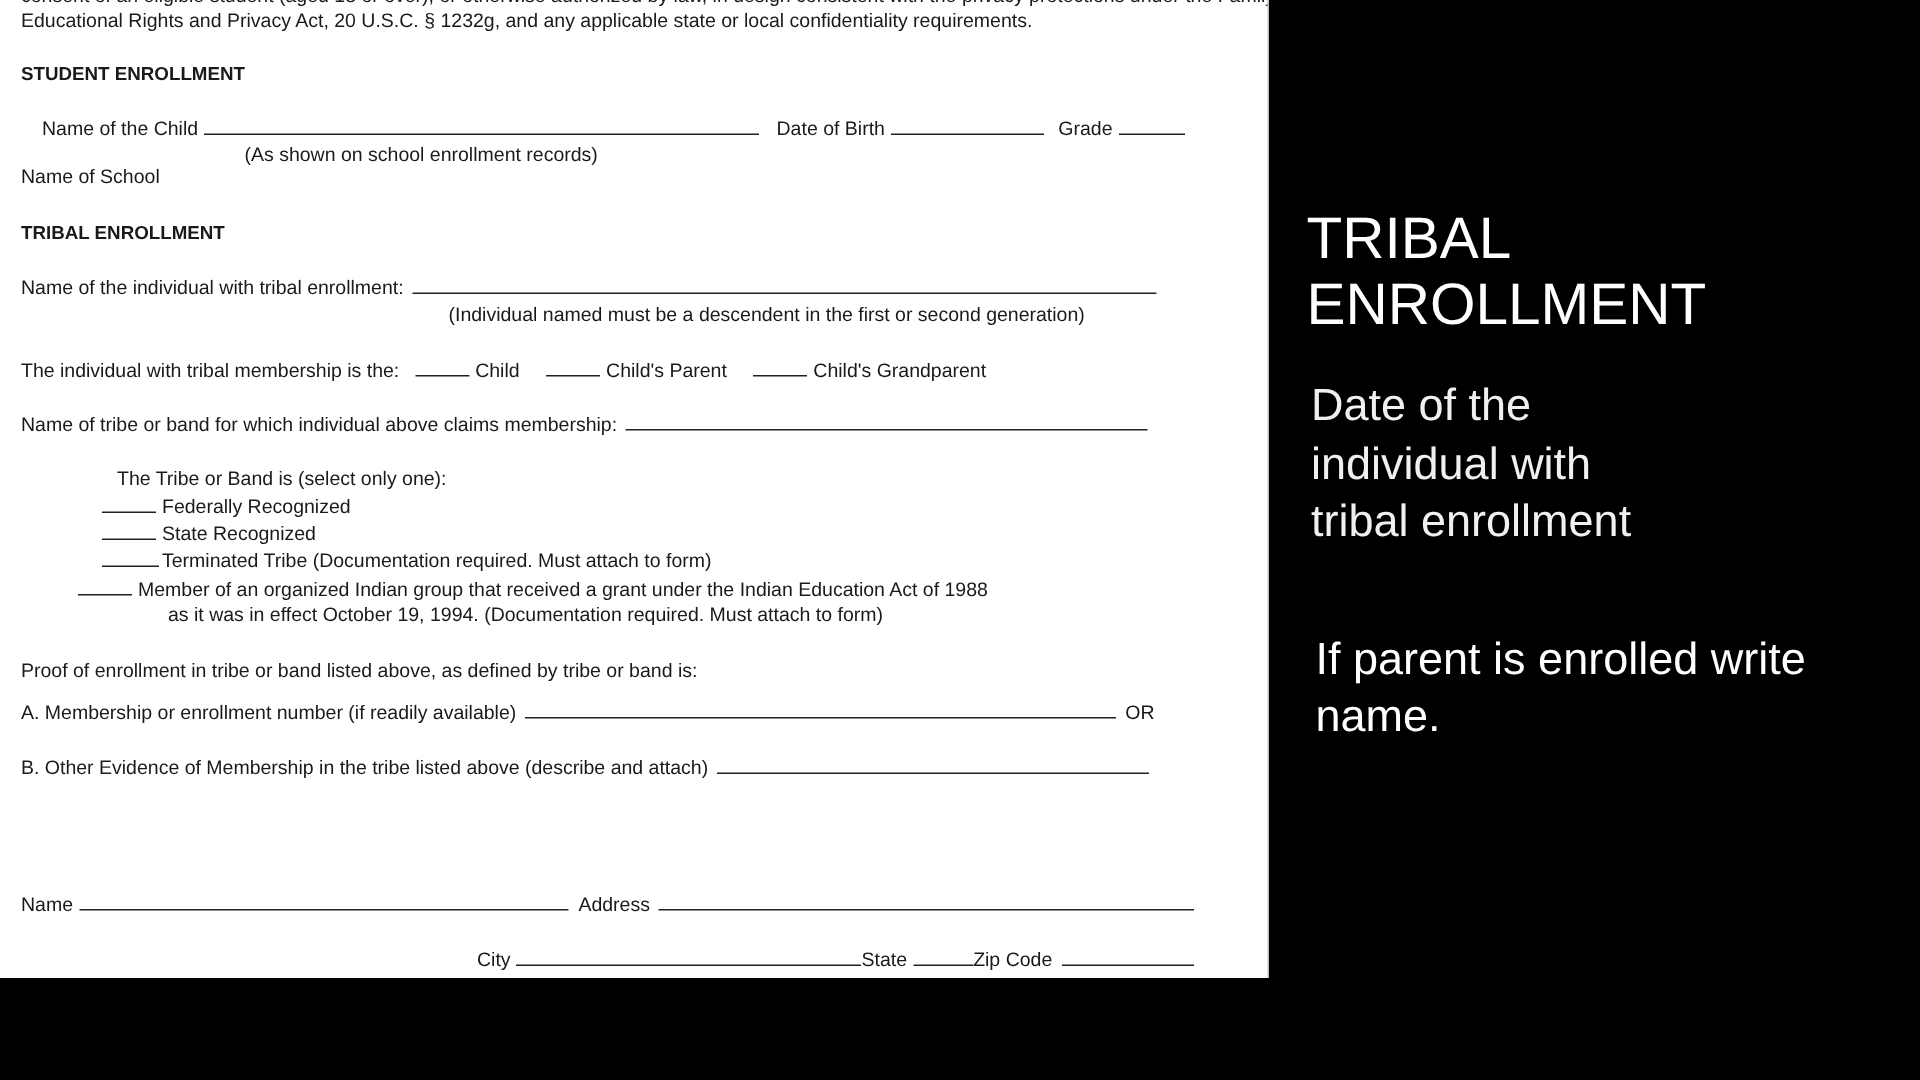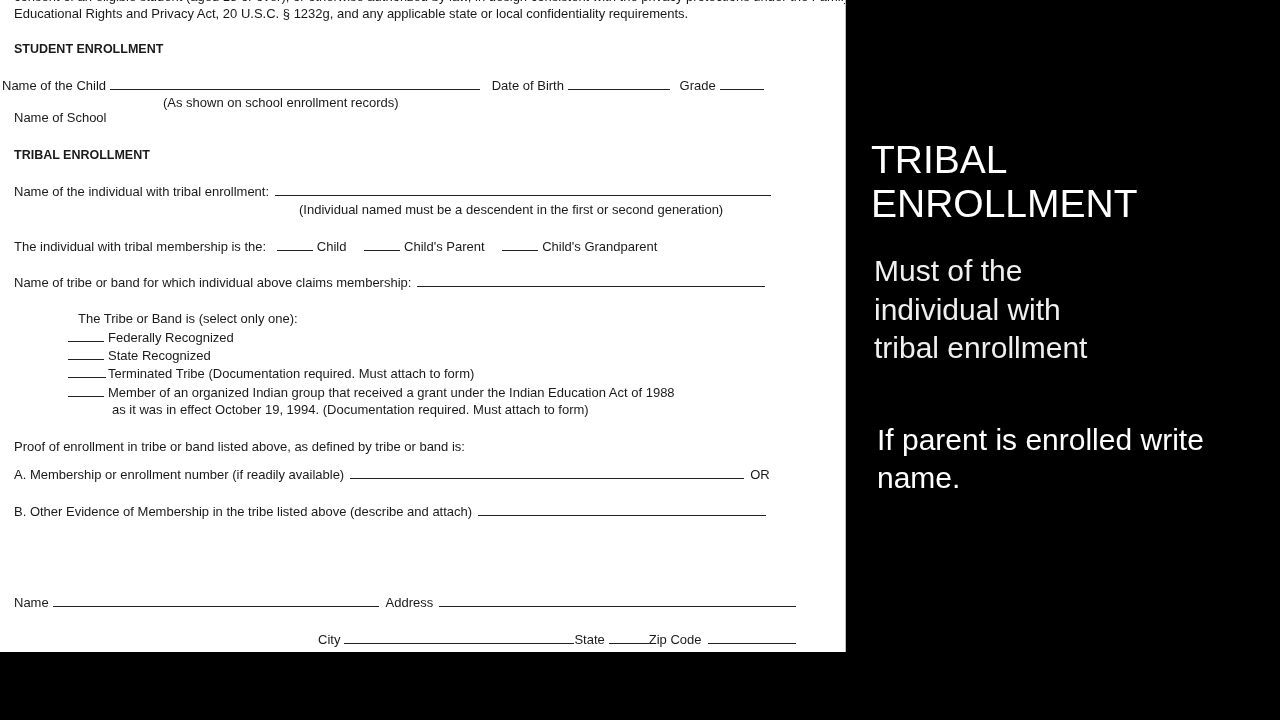--- a/index.html
+++ b/index.html
@@ -41,21 +41,21 @@
 </style>
 </head>
 <body>
 
 <div class="doc">
   <div class="ln cut" style="left:14px;">consent of an eligible student (aged 18 or over), or otherwise authorized by law, in design consistent with the privacy protections under the Family</div>
   <div class="ln" style="left:14px; top:6px;">Educational Rights and Privacy Act, 20 U.S.C. § 1232g, and any applicable state or local confidentiality requirements.</div>
 
   <div class="ln b" style="left:14px; top:41px;">STUDENT ENROLLMENT</div>
 
-  <div class="ln" style="left:2px; top:77px;text-align:center;">
+  <div class="ln" style="left:28px; top:77px;text-align:center;">
     <span>Name of the Child</span><span class="blank" style="width:370px;"></span>
     <span style="margin-left:4px;">Date of Birth</span><span class="blank" style="width:102px;"></span>
     <span style="margin-left:2px;">Grade</span><span class="blank" style="width:44px;"></span>
   </div>
   <div class="ln sm" style="left:163px; top:95px;">(As shown on school enrollment records)</div>
   <div class="ln" style="left:14px; top:110px;">Name of School</div>
 
   <div class="ln b" style="left:14px; top:147px;">TRIBAL ENROLLMENT</div>
 
   <div class="ln" style="left:14px; top:183px;">
@@ -77,21 +77,21 @@
   <div class="ln" style="left:38px; top:311px;margin-left:40px;">The Tribe or Band is (select only one):</div>
   <div class="ln" style="left:68px; top:329px;">
     <span class="blank" style="width:36px; margin:0 4px 0 0;"></span><span>Federally Recognized</span>
   </div>
   <div class="ln" style="left:68px; top:347px;">
     <span class="blank" style="width:36px; margin:0 4px 0 0;"></span><span>State Recognized</span>
   </div>
   <div class="ln" style="left:68px; top:365px;">
     <span class="blank" style="width:38px; margin:0 2px 0 0;"></span><span>Terminated Tribe  (Documentation required.  Must attach to form)</span>
   </div>
-  <div class="ln" style="left:68px; top:384px;">
+  <div class="ln" style="left:52px; top:384px;">
     <span class="blank" style="width:36px; margin:0 4px 0 0;"></span><span>Member of an organized Indian group that received a grant under the Indian Education Act of 1988</span>
   </div>
   <div class="ln" style="left:112px; top:402px;">as it  was in effect October 19, 1994. (Documentation required.  Must attach to form)</div>
 
   <div class="ln" style="left:14px; top:439px;">Proof of enrollment in tribe or band listed above, as defined by tribe or band is:</div>
   <div class="ln" style="left:14px; top:466px;">
     <span>A.  Membership or enrollment number (if readily available)</span><span class="blank" style="width:394px; margin:0 6px;"></span><span>OR</span>
   </div>
   <div class="ln" style="left:14px; top:503px;">
     <span>B.  Other Evidence of Membership in the tribe listed above (describe and attach)</span><span class="blank" style="width:288px; margin-left:6px;"></span>
@@ -109,18 +109,18 @@
 
   <div class="ln b" style="left:14px; top:686px;">ATTESTATION STATEMENT</div>
 </div>
 
 <div class="side">
   <div class="title">
     <div>TRIBAL</div>
     <div>ENROLLMENT</div>
   </div>
   <div class="sub">
-    <div>Must of the</div>
+    <div>Date of the</div>
     <div>individual with</div>
     <div>tribal enrollment</div>
   </div>
   <div class="note">If parent is enrolled write name.</div>
 </div>
 
 </body></html>

